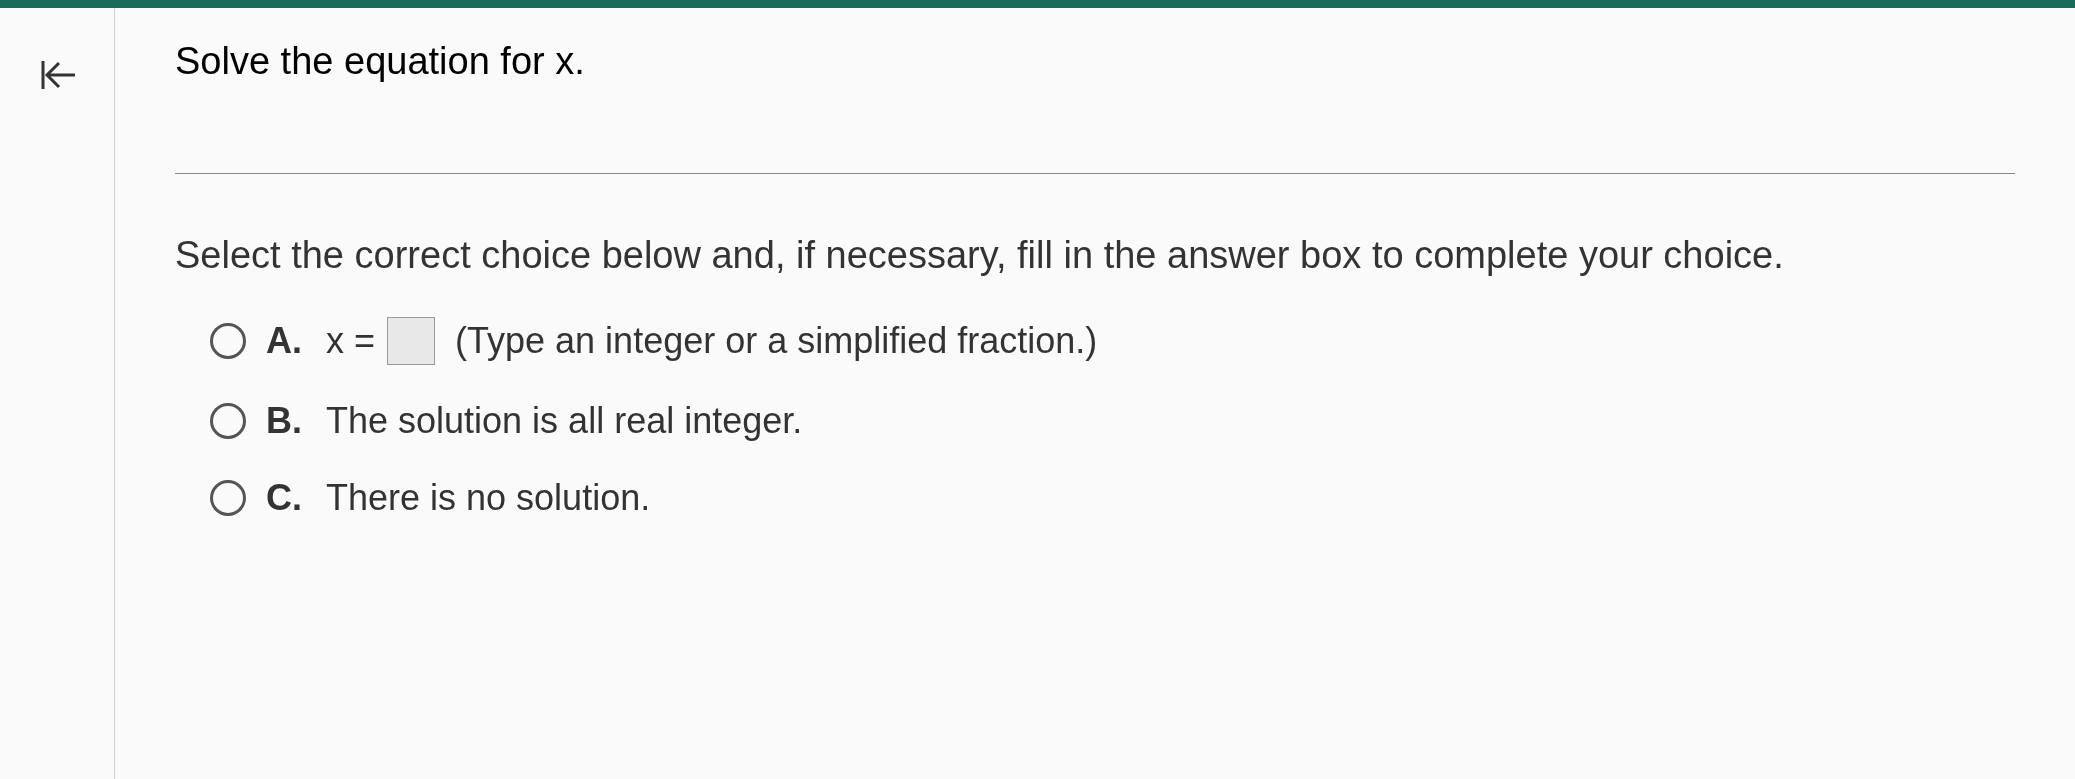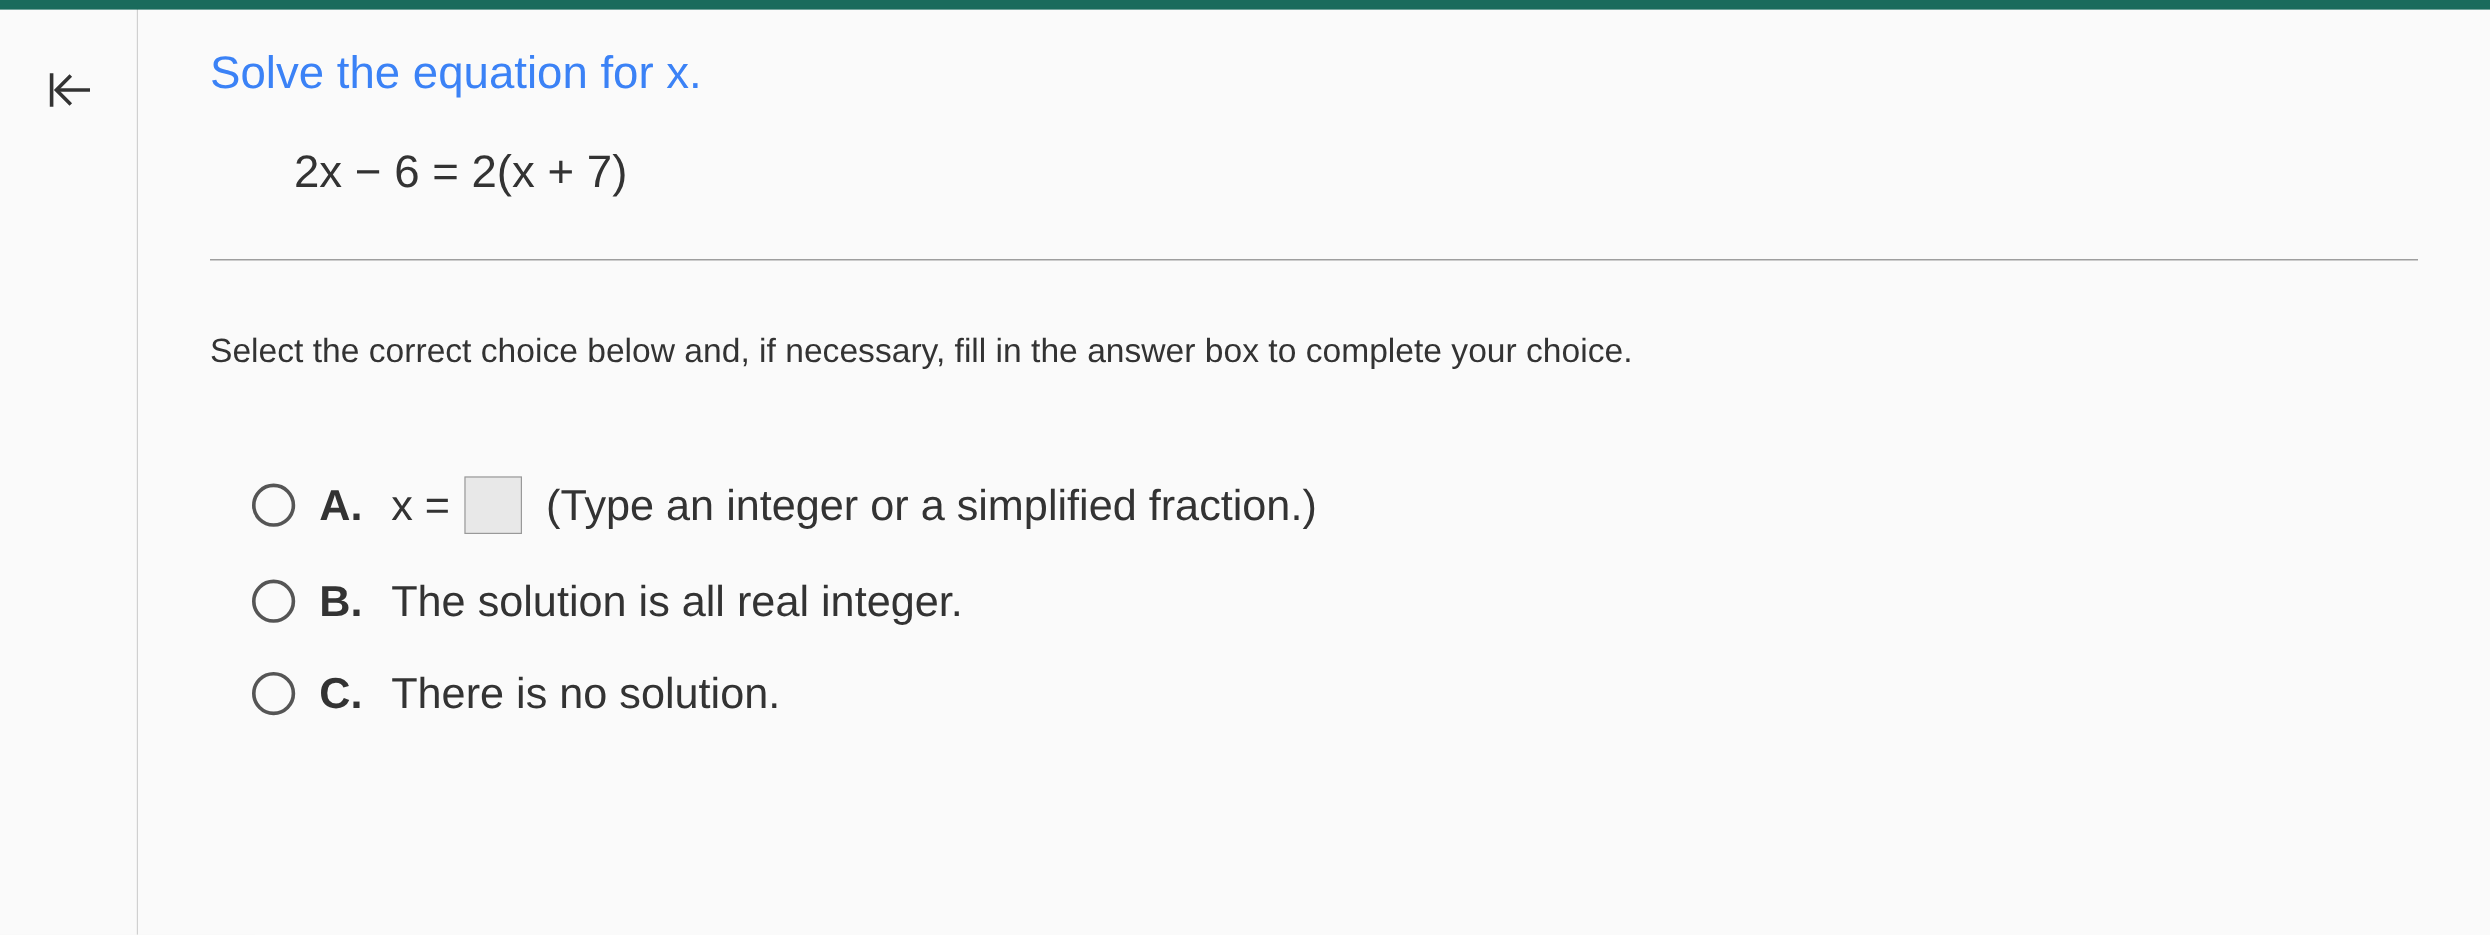--- a/index.html
+++ b/index.html
@@ -49,35 +49,35 @@
       flex: 1;
       padding: 40px 60px;
       background: #fafafa;
     }
     .question-section {
       padding-bottom: 50px;
       border-bottom: 1px solid #888;
     }
     .question-prompt {
       font-size: 38px;
-      color: #3b82f6;
+      color: #000000;
       margin-bottom: 40px;
     }
     .equation {
       font-size: 38px;
       color: #333;
       margin-left: 70px;
     }
     .answer-section {
       padding-top: 60px;
     }
     .instruction {
-      font-size: 28px;
+      font-size: 38px;
       color: #333;
-      margin-bottom: 88px;
+      margin-bottom: 40px;
     }
     .choices {
       padding-left: 35px;
     }
     .choice-row {
       display: flex;
       align-items: center;
       margin-bottom: 35px;
       font-size: 36px;
       color: #333;
@@ -124,21 +124,20 @@
       <line x1="6" y1="6" x2="6" y2="34"></line>
       <line x1="38" y1="20" x2="10" y2="20"></line>
       <polyline points="22,8 10,20 22,32"></polyline>
     </svg>
   </div>
 </div>
 
 <div class="main-content">
   <div class="question-section">
     <div class="question-prompt">Solve the equation for x.</div>
-    <div class="equation">2x − 6 = 2(x + 7)</div>
   </div>
 
   <div class="answer-section">
     <div class="instruction">Select the correct choice below and, if necessary, fill in the answer box to complete your choice.</div>
 
     <div class="choices">
 
       <div class="choice-row">
         <div class="radio"></div>
         <span class="choice-letter">A.</span>

